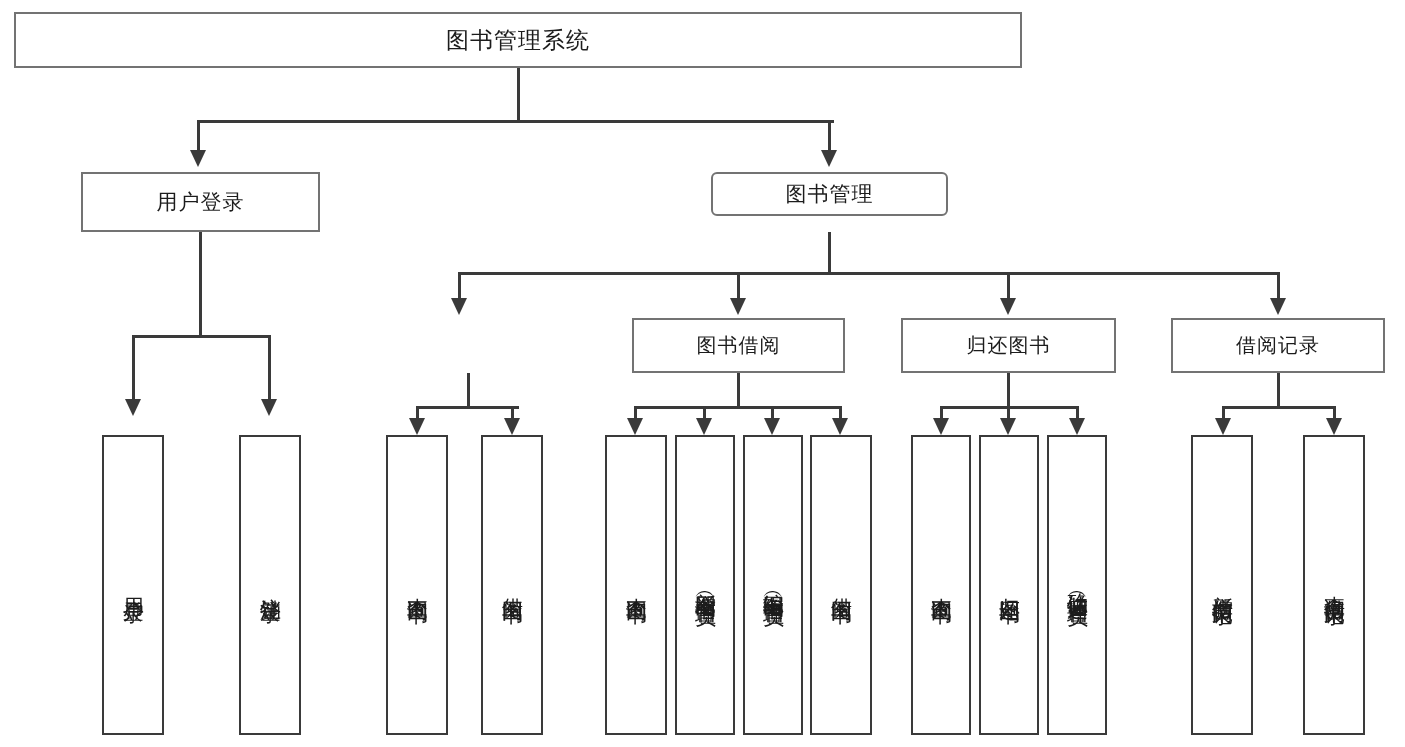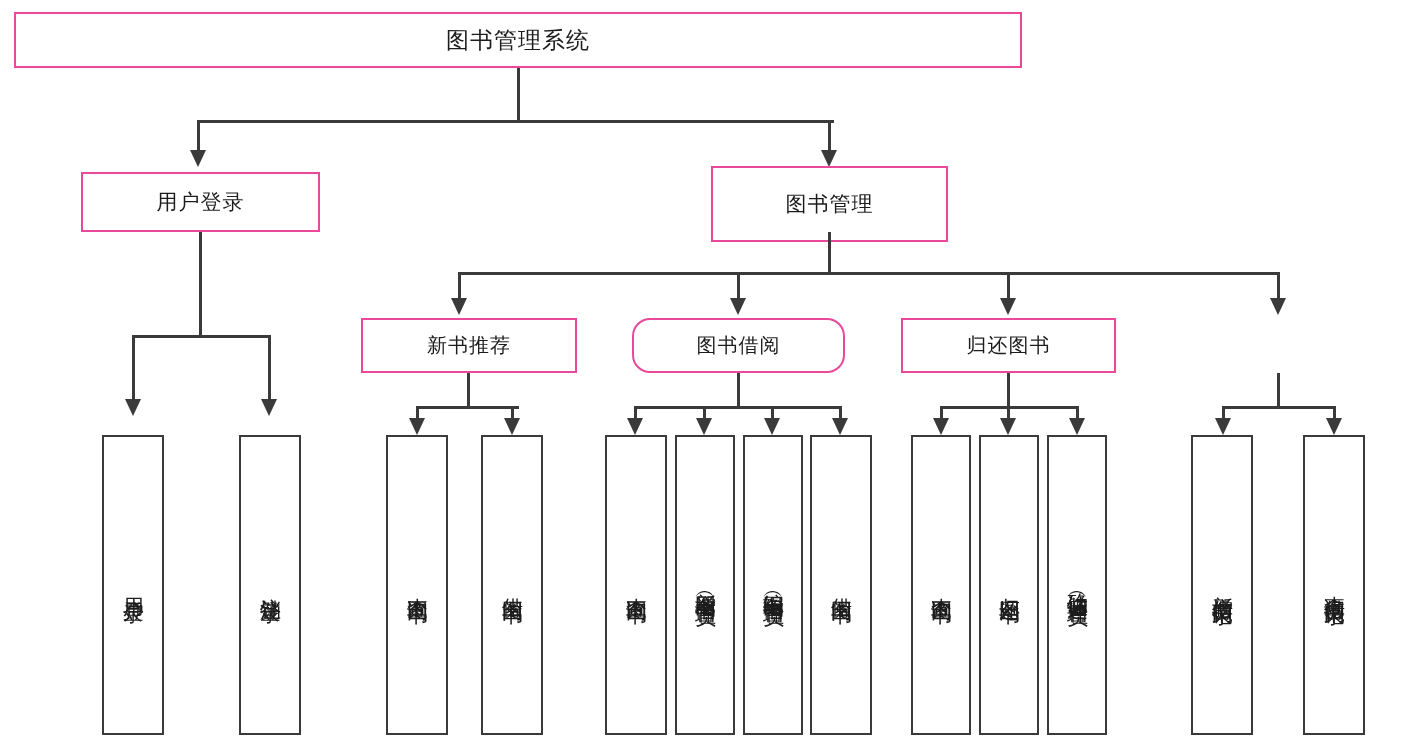--- a/index.html
+++ b/index.html
@@ -7,21 +7,21 @@
   #canvas{
     position:relative;
     width:1405px;height:747px;
     background:#ffffff;
     overflow:hidden;
   }
   
   .box{
     position:absolute;
     box-sizing:border-box;
-    border:2px solid #ec4899;
+    border:2px solid #737373;
     background:#ffffff;
     display:flex;
     align-items:center;
     justify-content:center;
     color:#1c1c1c;
   }
   .box-root{font-size:23px;letter-spacing:1px;}
   .box-l2{font-size:21px;letter-spacing:1px;}
   .box-l3{font-size:20px;letter-spacing:1px;}
   
@@ -82,21 +82,21 @@
 
   <div class="vline" style="left:197px;top:120px;height:32px;"></div>
   <div class="arrow" style="left:190px;top:150px;"></div>
   <div class="vline" style="left:828px;top:120px;height:32px;"></div>
   <div class="arrow" style="left:821px;top:150px;"></div>
 
   <div class="box box-l2" style="left:81px;top:172px;width:239px;height:60px;">
     <span>用户登录</span>
   </div>
 
-  <div class="box box-l2" style="left:711px;top:166px;width:237px;height:76px;">
+  <div class="box box-l2" style="left:711px;top:172px;width:237px;height:44px;border-radius:6px;">
     <span>图书管理</span>
   </div>
 
   <div class="vline" style="left:199px;top:232px;height:105px;"></div>
   <div class="hline" style="left:132px;top:335px;width:139px;"></div>
   <div class="vline" style="left:132px;top:335px;height:66px;"></div>
   <div class="arrow" style="left:125px;top:399px;"></div>
   <div class="vline" style="left:268px;top:335px;height:66px;"></div>
   <div class="arrow" style="left:261px;top:399px;"></div>
 
@@ -104,28 +104,28 @@
   <div class="hline" style="left:458px;top:272px;width:822px;"></div>
   <div class="vline" style="left:458px;top:272px;height:28px;"></div>
   <div class="arrow" style="left:451px;top:298px;"></div>
   <div class="vline" style="left:737px;top:272px;height:28px;"></div>
   <div class="arrow" style="left:730px;top:298px;"></div>
   <div class="vline" style="left:1007px;top:272px;height:28px;"></div>
   <div class="arrow" style="left:1000px;top:298px;"></div>
   <div class="vline" style="left:1277px;top:272px;height:28px;"></div>
   <div class="arrow" style="left:1270px;top:298px;"></div>
 
-  <div class="box box-l3" style="left:361px;top:318px;width:216px;height:55px;">
-    <span>新书推荐</span>
-  </div>
-  <div class="box box-l3" style="left:632px;top:318px;width:213px;height:55px;border-radius:18px;">
+  <div class="box box-l3" style="left:632px;top:318px;width:213px;height:55px;">
     <span>图书借阅</span>
   </div>
   <div class="box box-l3" style="left:901px;top:318px;width:215px;height:55px;">
     <span>归还图书</span>
+  </div>
+  <div class="box box-l3" style="left:1171px;top:318px;width:214px;height:55px;">
+    <span>借阅记录</span>
   </div>
 
   <div class="vline" style="left:467px;top:373px;height:35px;"></div>
   <div class="hline" style="left:416px;top:406px;width:103px;"></div>
   <div class="vline" style="left:416px;top:406px;height:16px;"></div>
   <div class="arrow" style="left:409px;top:418px;"></div>
   <div class="vline" style="left:511px;top:406px;height:16px;"></div>
   <div class="arrow" style="left:504px;top:418px;"></div>
 
   <div class="vline" style="left:737px;top:373px;height:35px;"></div>

